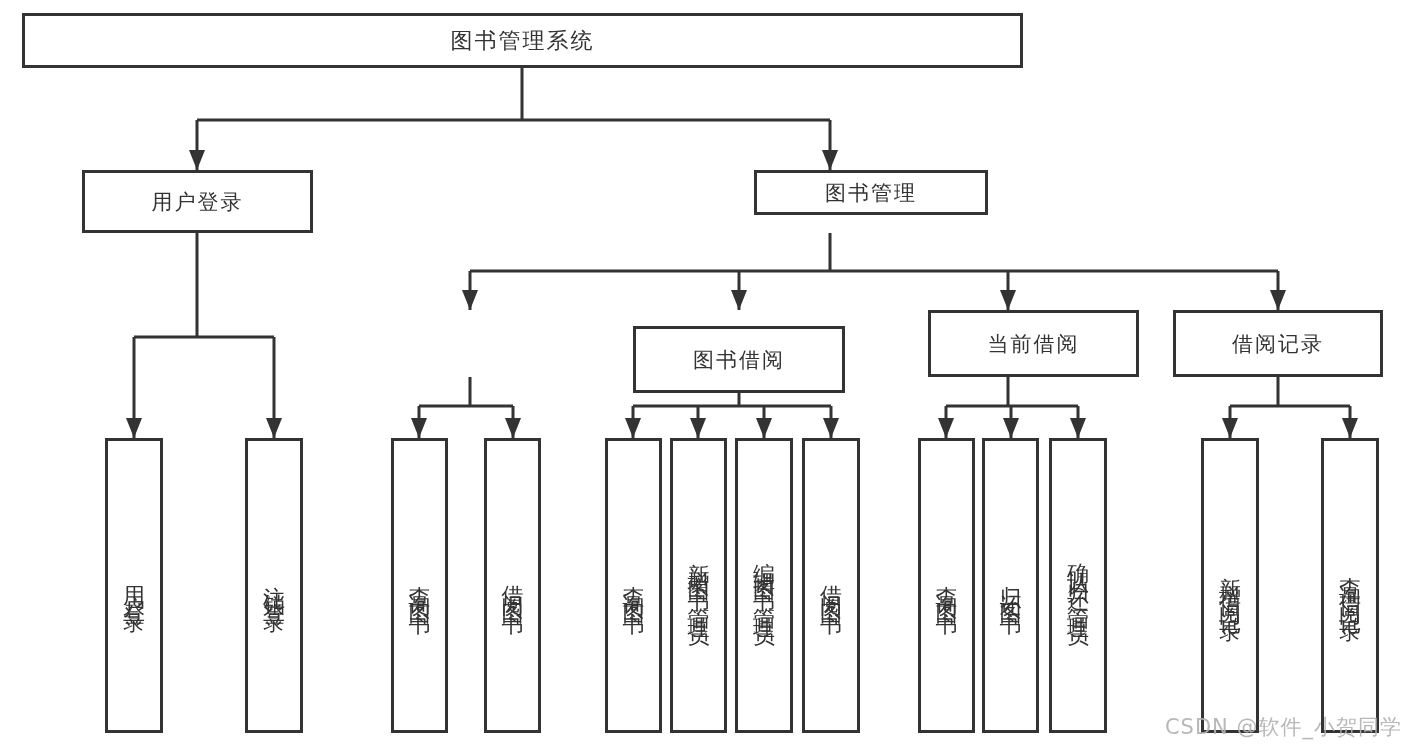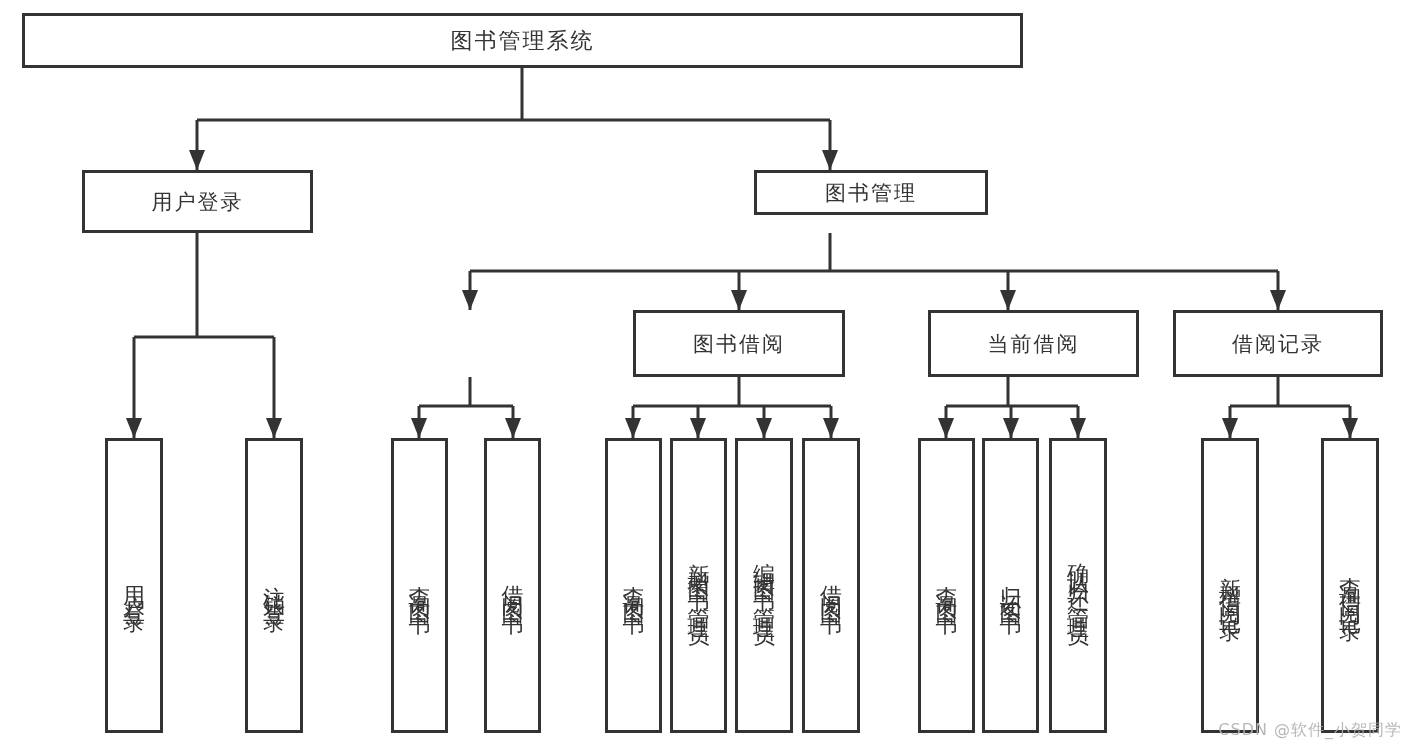--- a/index.html
+++ b/index.html
@@ -13,21 +13,21 @@
     display:flex;align-items:center;justify-content:center;color:#333;z-index:2;
   }
   .hbox{font-size:21px;letter-spacing:2px;white-space:nowrap;text-align:right;}
   .rootbox{font-size:22px;}
   .vbox span{
     writing-mode:vertical-rl;text-orientation:mixed;
     font-size:22px;line-height:1;letter-spacing:9px;
   }
   #watermark{
     position:absolute;right:3px;bottom:6px;z-index:5;
-    font-size:16px;letter-spacing:1px;color:rgba(178,178,178,0.92);white-space:nowrap;
+    font-size:21px;letter-spacing:1px;color:rgba(178,178,178,0.92);white-space:nowrap;
   }
 </style>
 </head>
 <body>
 
 <div id="stage">
 
   <svg id="wires" width="1405" height="747" viewBox="0 0 1405 747">
     <defs>
       <marker id="arw" markerUnits="userSpaceOnUse" markerWidth="22" markerHeight="18" viewBox="0 0 22 18" refX="21" refY="9" orient="auto">
@@ -64,21 +64,21 @@
       <line x1="1230" y1="406" x2="1230" y2="438"></line>
       <line x1="1350" y1="406" x2="1350" y2="438"></line>
     </g>
   </svg>
 
   <div class="box hbox rootbox" style="left:22px;top:13px;width:1001px;height:55px;">图书管理系统</div>
 
   <div class="box hbox" style="left:82px;top:170px;width:231px;height:63px;">用户登录</div>
   <div class="box hbox" style="left:713px;top:170px;width:234px;height:45px;margin-left:41px;">图书管理</div>
 
-  <div class="box hbox" style="left:633px;top:310px;width:212px;height:67px;">图书借阅</div>
+  <div class="box hbox" style="left:633px;top:326px;width:212px;height:67px;">图书借阅</div>
   <div class="box hbox" style="left:928px;top:310px;width:211px;height:67px;">当前借阅</div>
   <div class="box hbox" style="left:1173px;top:310px;width:210px;height:67px;">借阅记录</div>
 
   <div class="box vbox" style="left:105px;top:438px;width:58px;height:295px;">
     <span>用户登录</span>
   </div>
   <div class="box vbox" style="left:245px;top:438px;width:58px;height:295px;">
     <span>注销登录</span>
   </div>
 

